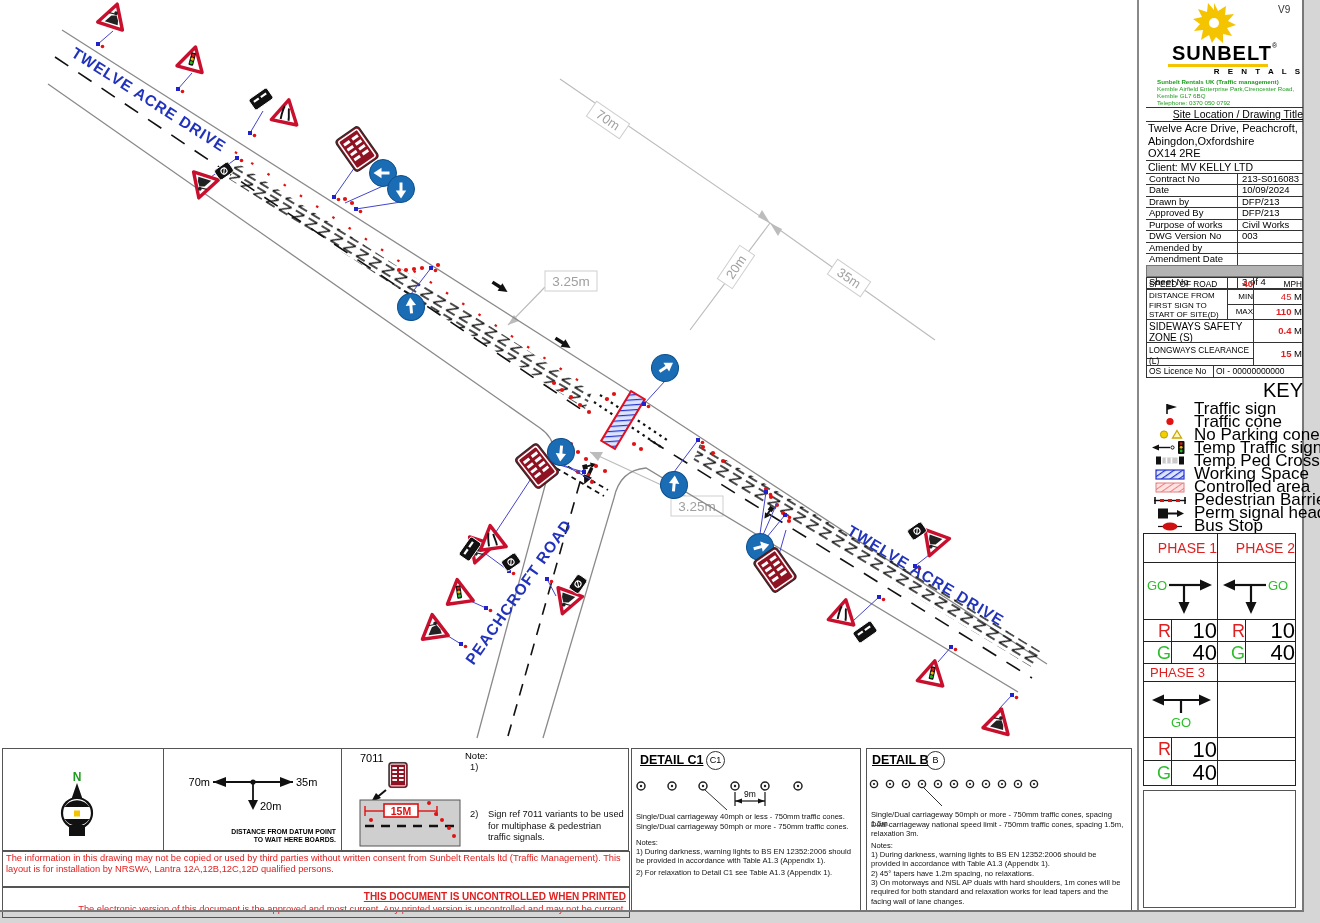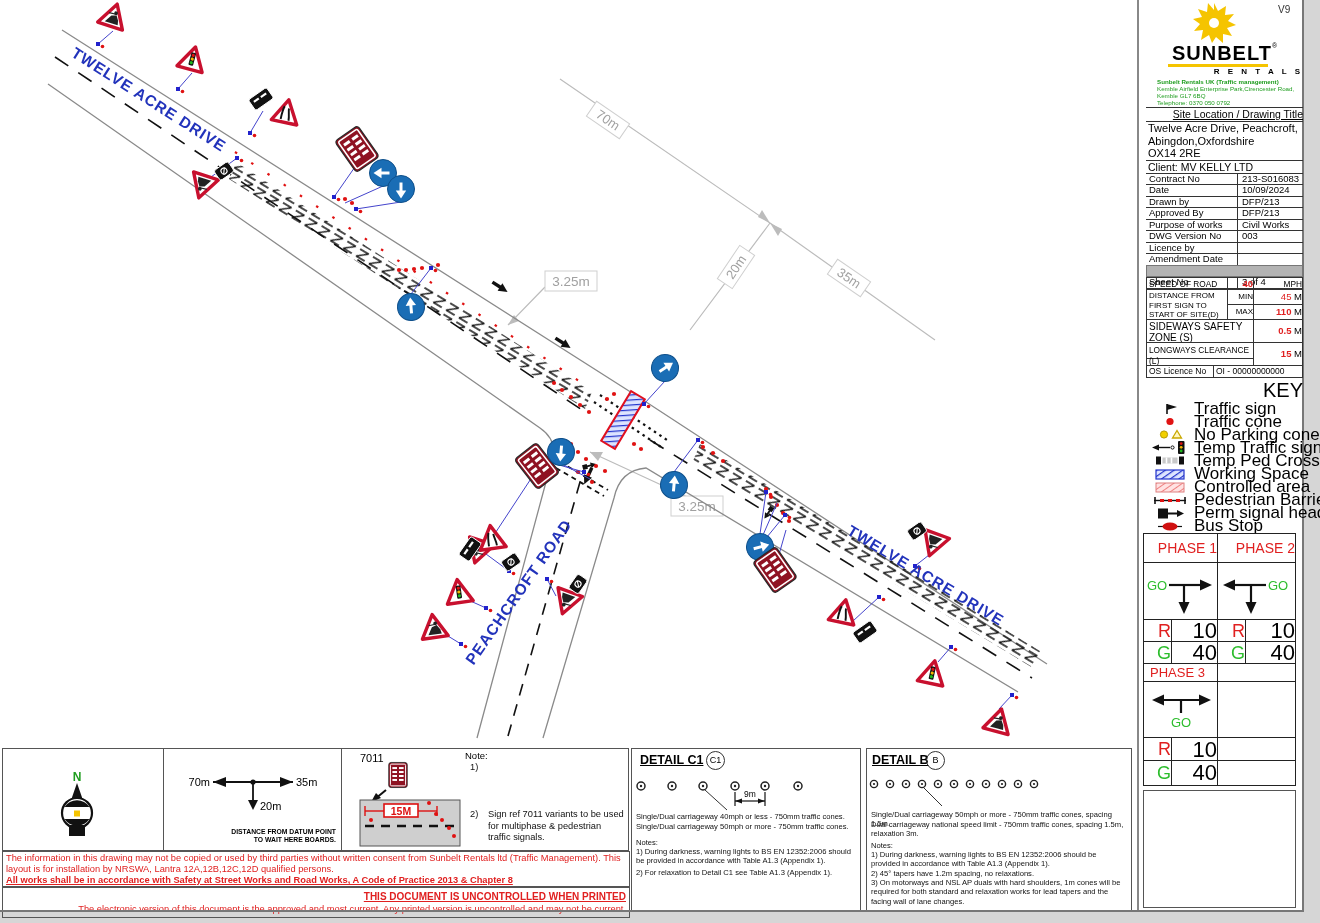--- a/index.html
+++ b/index.html
@@ -392,21 +392,20 @@
 </svg>
 <div class="t dt-small" style="left:871px;top:810px;width:256px;">Single/Dual carriageway 50mph or more - 750mm traffic cones, spacing 1.5m.</div>
 <div class="t dt-small" style="left:871px;top:820px;width:256px;">Dual carriageway national speed limit - 750mm traffic cones, spacing 1.5m, relaxation 3m.</div>
 <div class="t dt-small" style="left:871px;top:841px;">Notes:</div>
 <div class="t dt-small" style="left:871px;top:850px;width:252px;">1) During darkness, warning lights to BS EN 12352:2006 should be provided in accordance with Table A1.3 (Appendix 1).</div>
 <div class="t dt-small" style="left:871px;top:869px;width:252px;">2) 45° tapers have 1.2m spacing, no relaxations.</div>
 <div class="t dt-small" style="left:871px;top:878px;width:252px;">3) On motorways and NSL AP duals with hard shoulders, 1m cones will be required for both standard and relaxation works for lead tapers and the facing wall of lane changes.</div>
 
 <div class="bx" style="left:2px;top:851px;width:628px;height:36px;"></div>
 <div class="t red" style="left:6px;top:853px;width:620px;font-size:9.3px;line-height:11px;">The information in this drawing may not be copied or used by third parties without written consent from Sunbelt Rentals ltd (Traffic Management). This layout is for installation by NRSWA, Lantra 12A,12B,12C,12D qualified persons.</div>
-<div class="t red" style="left:6px;top:875px;width:620px;font-size:9.3px;font-weight:bold;text-decoration:underline;">All works shall be in accordance with Safety at Street Works and Road Works, A Code of Practice 2013 &amp; Chapter 8</div>
 <div class="bx" style="left:2px;top:887px;width:628px;height:31px;"></div>
 <div class="t red ctr" style="left:6px;top:891px;width:620px;font-size:10px;font-weight:bold;text-decoration:underline;">THIS DOCUMENT IS UNCONTROLLED WHEN PRINTED</div>
 <div class="t red ctr" style="left:6px;top:904px;width:620px;font-size:9.3px;">The electronic version of this document is the approved and most current. Any printed version is uncontrolled and may not be current.</div>
 
 <div class="b" style="left:1137px;top:0;width:1.5px;height:911px;background:#888;"></div>
 <div class="b" style="left:1302px;top:0;width:1.5px;height:911px;background:#777;"></div>
 <div class="b" style="left:0;top:910px;width:1304px;height:1.5px;background:#777;"></div>
 
 <div class="t" style="left:1278px;top:4px;font-size:10px;color:#333;">V9</div>
 
@@ -452,21 +451,21 @@
       </div>
   <div class="tb-row">
         <div class="tb-l">Purpose of works</div>
         <div class="tb-v">Civil Works</div>
       </div>
   <div class="tb-row">
         <div class="tb-l">DWG Version No</div>
         <div class="tb-v">003</div>
       </div>
   <div class="tb-row">
-        <div class="tb-l">Licence by</div>
+        <div class="tb-l">Amended by</div>
         <div class="tb-v"></div>
       </div>
   <div class="tb-row">
         <div class="tb-l">Amendment Date</div>
         <div class="tb-v"></div>
       </div>
   <div class="tb-row">
         <div class="tb-l">Scale</div>
         <div class="tb-v">NOT TO SCALE</div>
       </div>
@@ -483,21 +482,21 @@
   <div class="cell red ctr" style="left:81px;top:0;width:27px;height:13px;font-size:9.5px;font-weight:bold;line-height:12px;">40</div>
   <div class="cell ctr" style="left:107px;top:0;width:50px;height:13px;font-size:8.3px;line-height:12px;">MPH</div>
 
   <div class="cell" style="left:0;top:12px;width:82px;height:31px;font-size:8px;line-height:9.5px;padding:1px 0 0 2px;">DISTANCE FROM FIRST SIGN TO START OF SITE(D)</div>
   <div class="cell ctr" style="left:81px;top:12px;width:27px;height:16px;font-size:8px;line-height:14px;">MIN</div>
   <div class="cell ctr" style="left:107px;top:12px;width:50px;height:16px;font-size:9.5px;line-height:14px;"><span class="red" style="font-weight:normal;">45</span> <span>M</span></div>
   <div class="cell ctr" style="left:81px;top:27px;width:27px;height:16px;font-size:8px;line-height:14px;">MAX</div>
   <div class="cell ctr" style="left:107px;top:27px;width:50px;height:16px;font-size:9.5px;line-height:14px;"><span class="red" style="font-weight:bold;">110</span> <span>M</span></div>
 
   <div class="cell" style="left:0;top:42px;width:108px;height:40px;font-size:10px;line-height:10.5px;padding:2px 0 0 2px;">SIDEWAYS SAFETY ZONE (S)</div>
-  <div class="cell ctr" style="left:107px;top:42px;width:50px;height:24px;font-size:9.5px;line-height:21px;"><span class="red" style="font-weight:bold;">0.5</span> <span>M</span></div>
+  <div class="cell ctr" style="left:107px;top:42px;width:50px;height:24px;font-size:9.5px;line-height:21px;"><span class="red" style="font-weight:bold;">0.4</span> <span>M</span></div>
 
   <div class="cell" style="left:0;top:65px;width:108px;height:24px;font-size:8.3px;line-height:10.5px;padding:2px 0 0 2px;">LONGWAYS CLEARANCE (L)</div>
   <div class="cell ctr" style="left:107px;top:65px;width:50px;height:24px;font-size:9.5px;line-height:21px;"><span class="red" style="font-weight:bold;">15</span> <span>M</span></div>
 
   <div class="cell" style="left:0;top:88px;width:68px;height:13px;font-size:8.5px;line-height:11px;padding-left:2px;">OS Licence No</div>
   <div class="cell" style="left:67px;top:88px;width:90px;height:13px;font-size:8.5px;line-height:11px;padding-left:2px;">OI - 00000000000</div>
 </div>
 
 <div class="b" style="left:1146px;top:378px;width:157px;">
   <div class="ctr" style="font-size:20px;height:24px;line-height:24px;">KEY</div>

